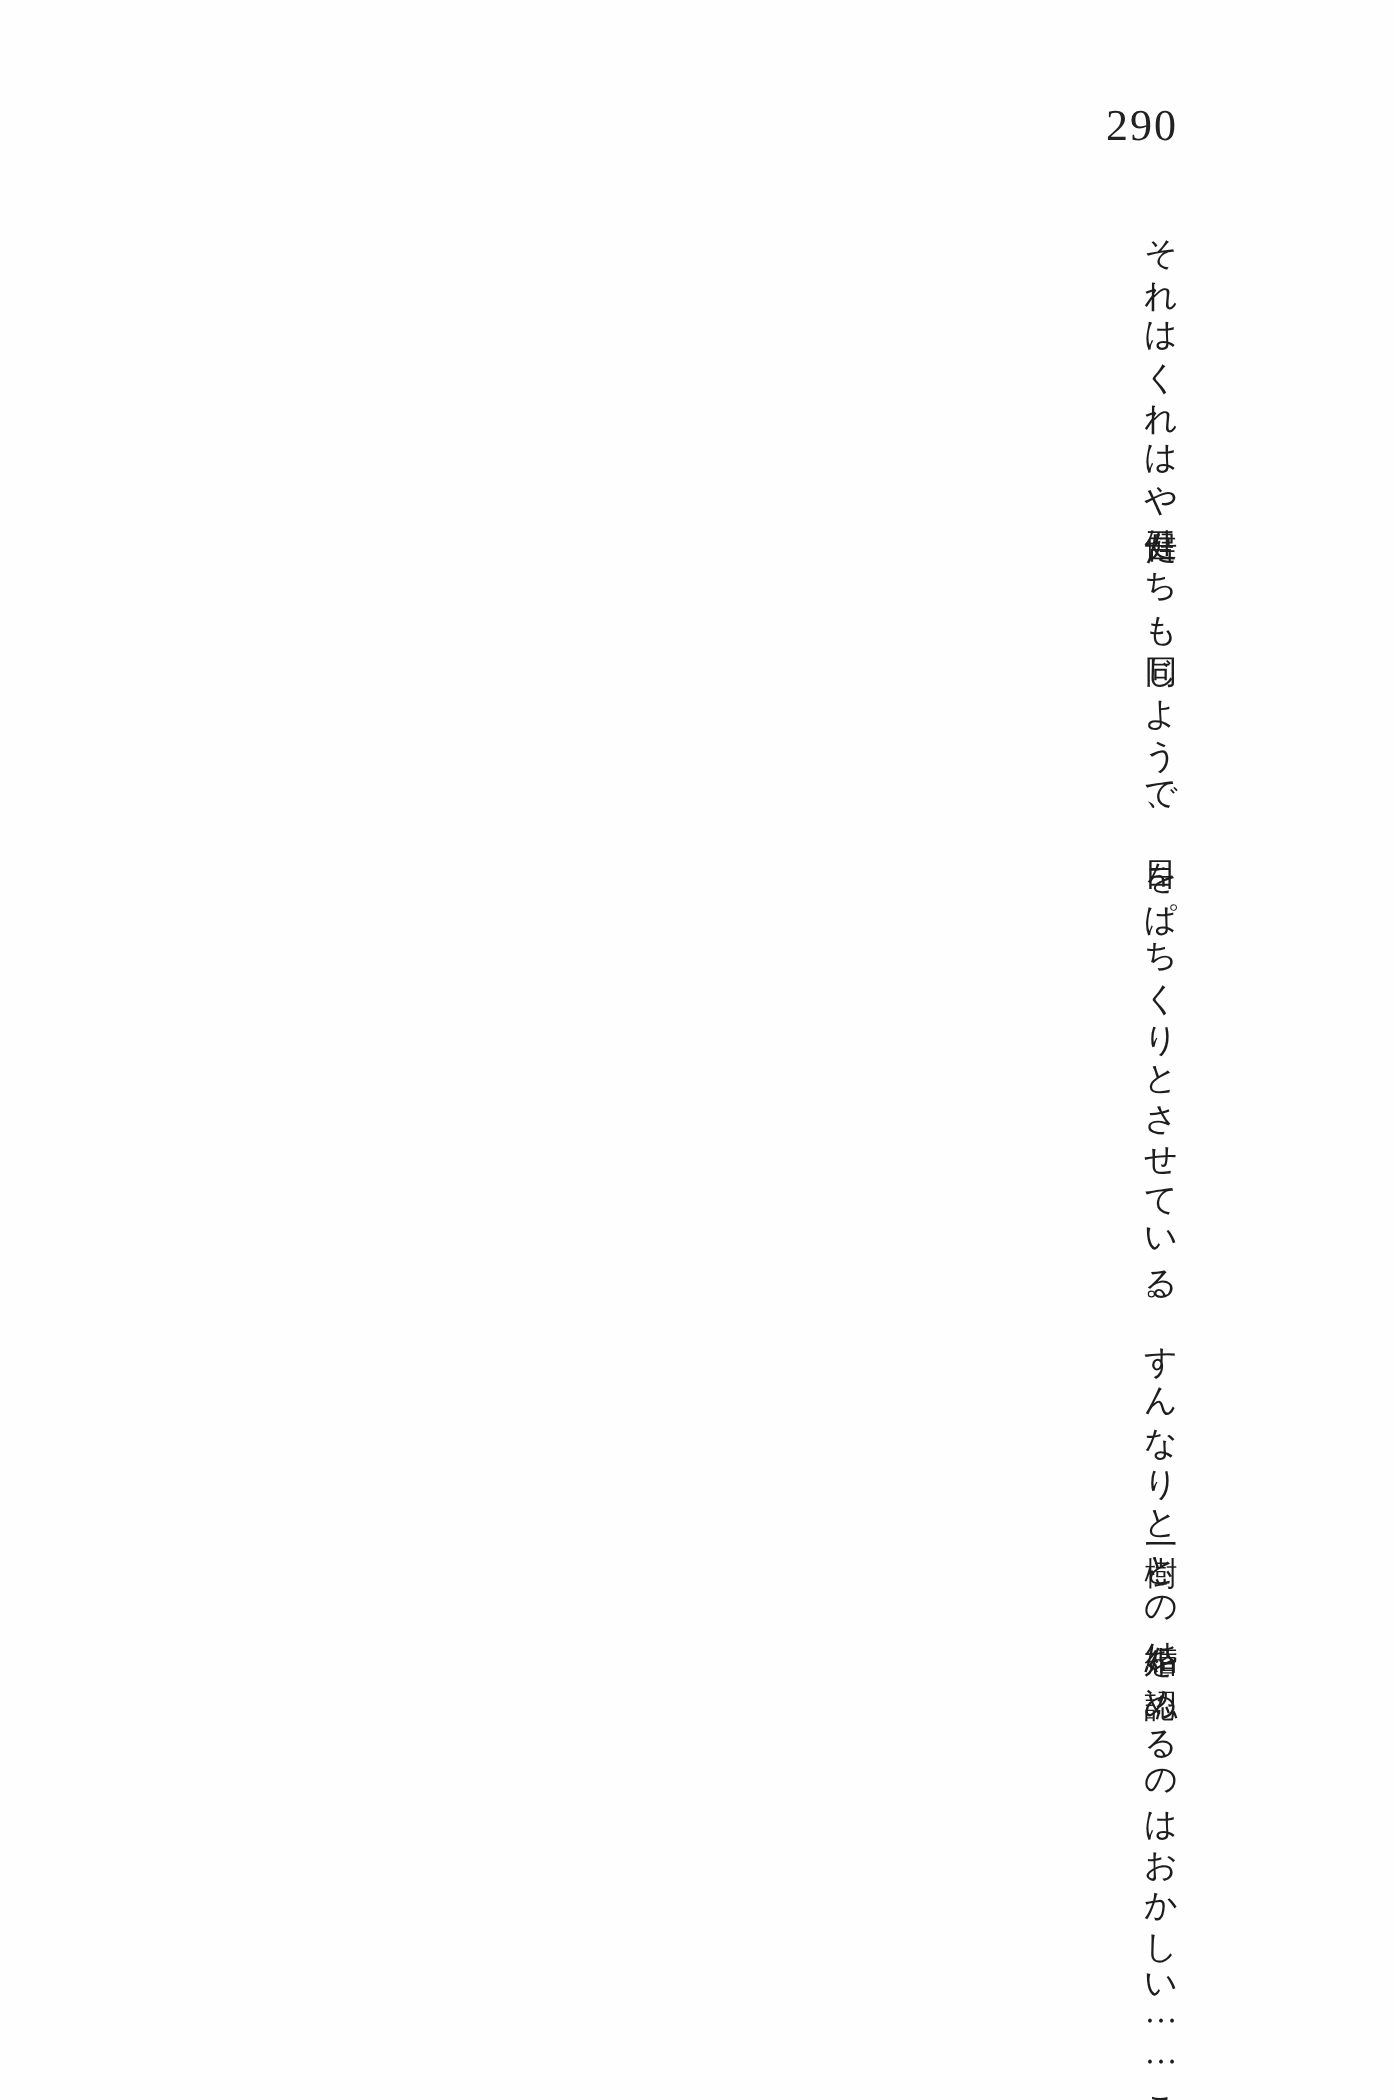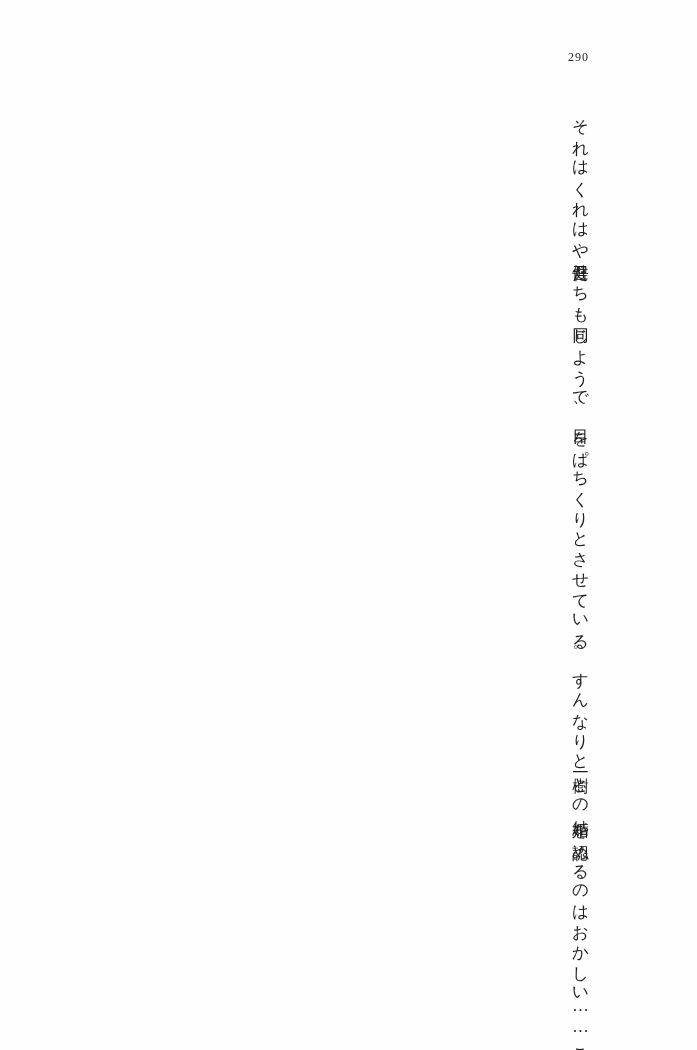--- a/index.html
+++ b/index.html
@@ -19,21 +19,21 @@
     position: absolute;
     top: 0; left: 0;
     width: 697px;
     height: 1050px;
     background: #fefefe;
   }
   .page-number {
     position: absolute;
     top: 50px;
     right: 108px;
-    font-size: 12px;
+    font-size: 22px;
     letter-spacing: 1px;
     color: #222;
     font-family: "Liberation Serif", "DejaVu Serif", serif;
   }
   .text-block {
     position: absolute;
     top: 108px;
     left: 40px;
     right: 100px;
     height: 820px;

